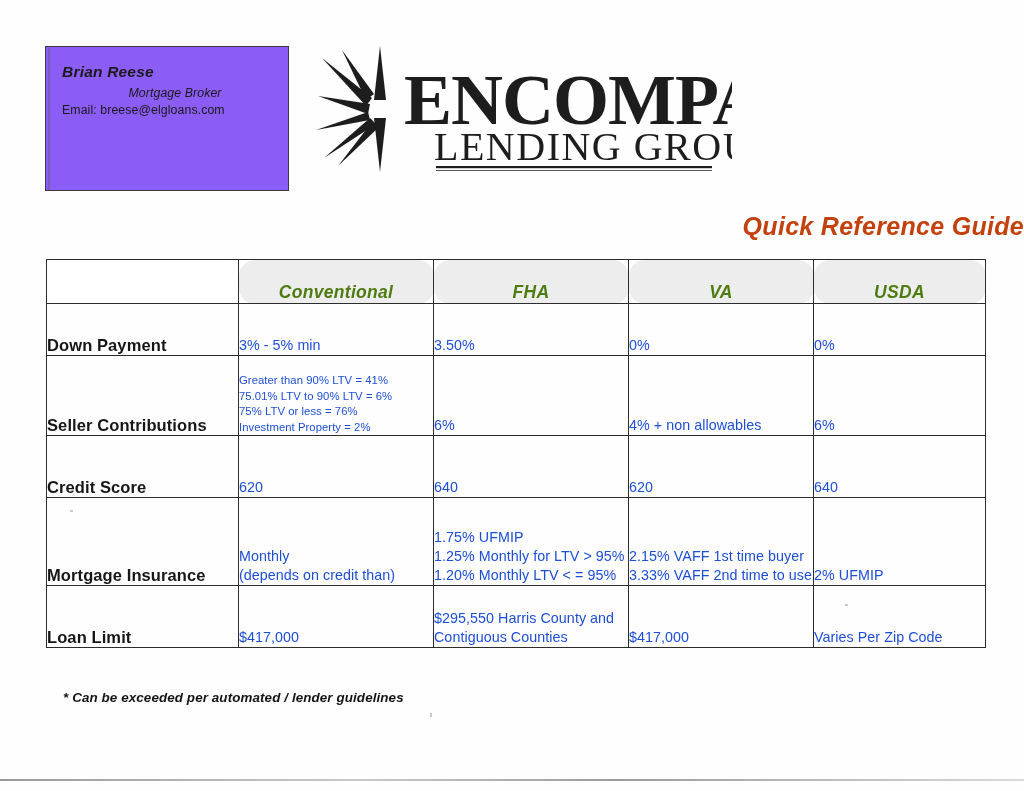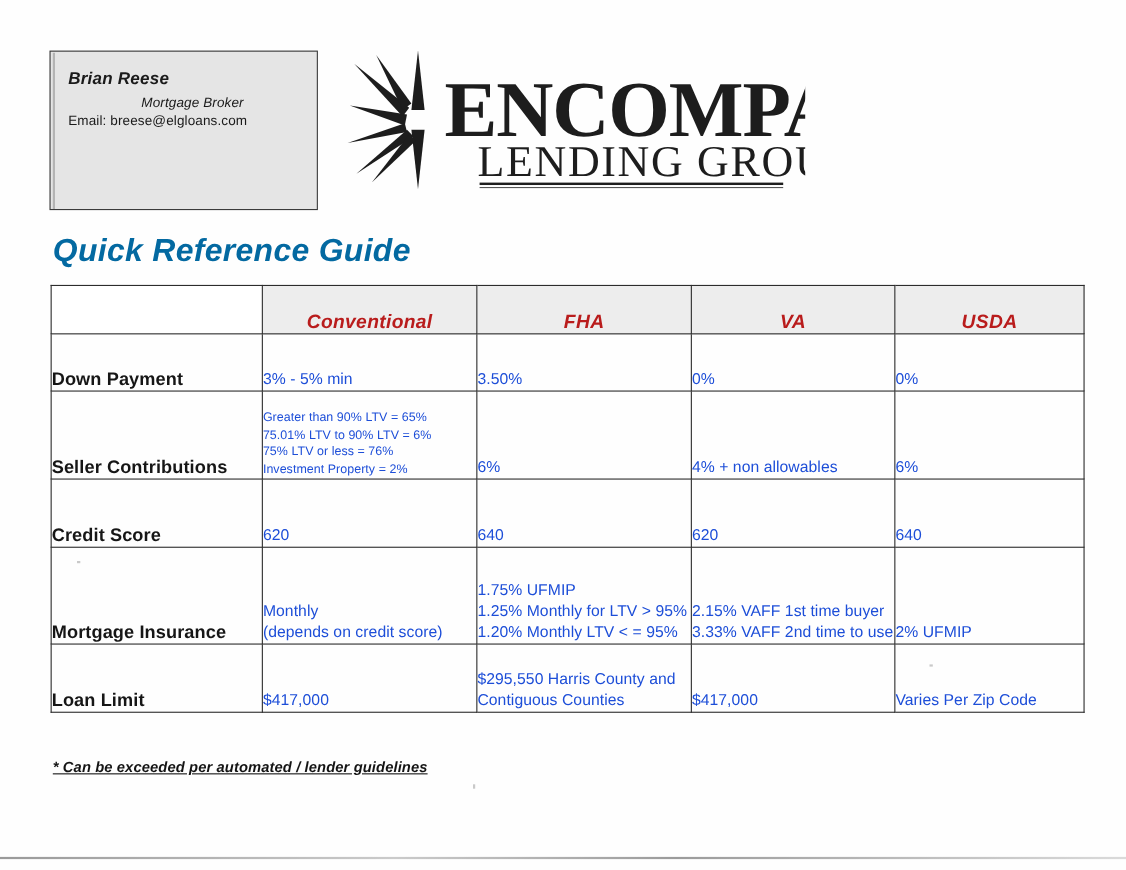--- a/index.html
+++ b/index.html
@@ -38,21 +38,21 @@
 
   
   #contact-card {
     position: absolute;
     left: 45px;
     top: 46px;
     width: 244px;
     height: 145px;
     border: 1px solid #3a3a3a;
     box-sizing: border-box;
-    background: #e5e5e5;
+    background: #8b5cf6;
   }
   #contact-card::before {
     content: "";
     position: absolute;
     left: 2px; top: 1px;
     width: 2px; height: 142px;
     background: rgba(90,90,90,0.35);
   }
   .contact-inner {
     padding: 16px 0 0 16px;
@@ -79,26 +79,26 @@
     width: 420px;
     height: 132px;
   }
   #logo svg { display: block; }
 
   
   #doc-title {
     position: absolute;
     left: 0; right: 0;
     top: 212px;
-    text-align: left;
-    font-size: 29px;
+    text-align: right;
+    font-size: 25px;
     font-weight: bold;
     font-style: italic;
     letter-spacing: 0.3px;
-    color: #0369a1;
+    color: #c2410c;
   }
   #doc-title .t-inner { padding-left: 48px; }
 
   
   #ref-table {
     position: absolute;
     left: 46px;
     top: 259px;
     width: 939px;
     border-collapse: collapse;
@@ -118,21 +118,22 @@
 
   thead th {
     height: 44px;
     vertical-align: middle;
     background: #ededed;
     font-size: 17.5px;
     font-weight: bold;
     font-style: italic;
     text-align: center;
     letter-spacing: 0.3px;
-    color: #b91c1c;
+    color: #4d7c0f;
+    border-radius: 16px;
   }
   thead th.blank-head {
     background: #ffffff;
   }
 
   td.row-label {
     font-size: 16.5px;
     font-weight: bold;
     text-align: left;
     padding: 0 0 6px 10px;
@@ -159,26 +160,25 @@
   tr.r-down td    { height: 52px; }
   tr.r-seller td  { height: 80px; }
   tr.r-credit td  { height: 62px; }
   tr.r-mi td      { height: 88px; }
   tr.r-loan td    { height: 62px; }
   tr.r-dti td     { height: 62px; }
 
   
   #footnote {
     position: absolute;
-    left: 48px;
+    left: 63px;
     top: 690px;
     font-size: 13.4px;
     font-weight: bold;
     font-style: italic;
-    text-decoration: underline;
     letter-spacing: 0.1px;
     color: #141414;
   }
 </style>
 </head>
 <body>
 
 <div id="page">
 
   <div id="contact-card">
@@ -240,21 +240,21 @@
         <td class="row-label">Down Payment</td>
         <td class="cell">3% - 5% min</td>
         <td class="cell">3.50%</td>
         <td class="cell">0%</td>
         <td class="cell">0%</td>
       </tr>
 
       <tr class="r-seller">
         <td class="row-label">Seller Contributions</td>
         <td class="cell small">
-            <span class="ml">Greater than 90% LTV = 65%</span>
+            <span class="ml">Greater than 90% LTV = 41%</span>
             <span class="ml">75.01% LTV to 90% LTV = 6%</span>
             <span class="ml">75% LTV or less = 76%</span>
             <span class="ml">Investment Property = 2%</span>
           </td>
         <td class="cell">6%</td>
         <td class="cell">4% + non allowables</td>
         <td class="cell">6%</td>
       </tr>
 
       <tr class="r-credit">
@@ -262,21 +262,21 @@
         <td class="cell">620</td>
         <td class="cell">640</td>
         <td class="cell">620</td>
         <td class="cell">640</td>
       </tr>
 
       <tr class="r-mi">
         <td class="row-label">Mortgage Insurance</td>
         <td class="cell">
             <span class="ml">Monthly</span>
-            <span class="ml">(depends on credit score)</span>
+            <span class="ml">(depends on credit than)</span>
           </td>
         <td class="cell">
             <span class="ml">1.75% UFMIP</span>
             <span class="ml">1.25% Monthly for LTV &gt; 95%</span>
             <span class="ml">1.20% Monthly LTV &lt; = 95%</span>
           </td>
         <td class="cell">
             <span class="ml">2.15% VAFF 1st time buyer</span>
             <span class="ml">3.33% VAFF 2nd time to use</span>
           </td>

